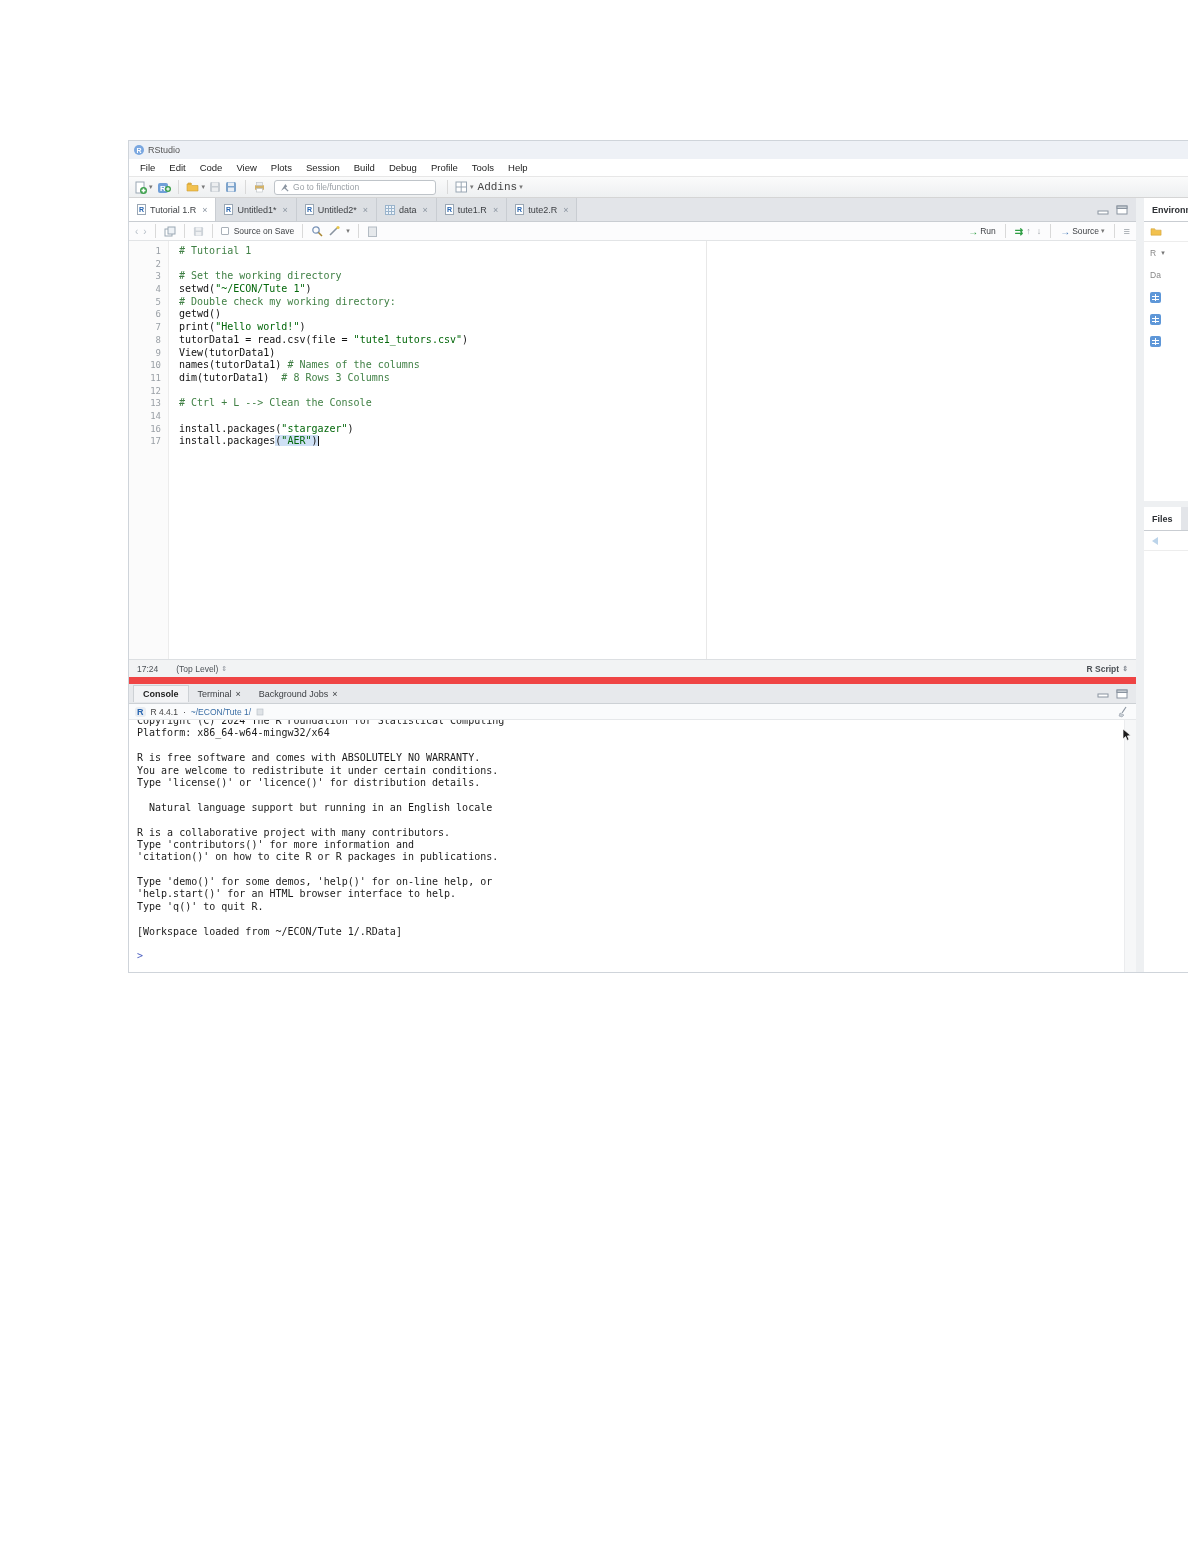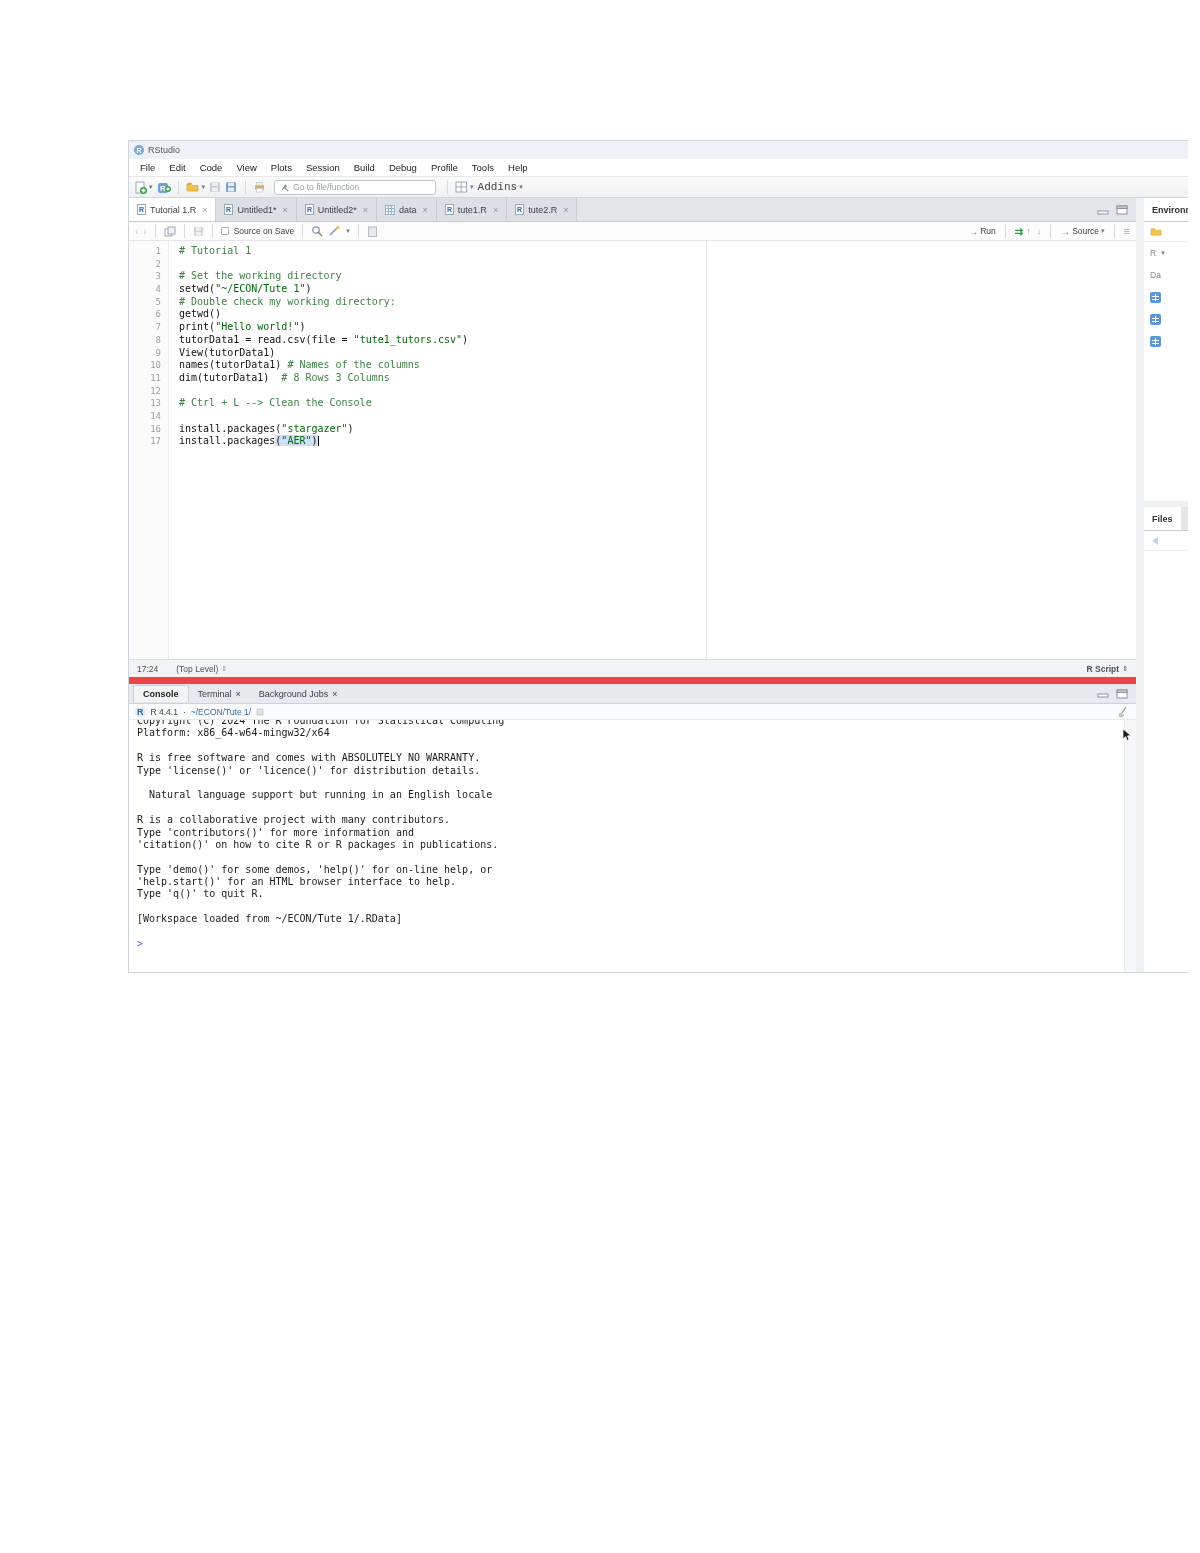--- a/index.html
+++ b/index.html
@@ -449,20 +449,21 @@
                 <path d="M3 7 L7 9 L5 11 L2 10 Z" fill="#c7cdd3" stroke="#8a94a0" stroke-width="0.5"></path>
               </svg>
           </span>
         </div>
         <div class="cbody">
           <div class="cscroll" id="console-lines">
               <div class="conline">Copyright (C) 2024 The R Foundation for Statistical Computing</div>
               <div class="conline">Platform: x86_64-w64-mingw32/x64</div>
               <div class="conline">&nbsp;</div>
               <div class="conline">R is free software and comes with ABSOLUTELY NO WARRANTY.</div>
+              <div class="conline">You are welcome to redistribute it under certain conditions.</div>
               <div class="conline">Type 'license()' or 'licence()' for distribution details.</div>
               <div class="conline">&nbsp;</div>
               <div class="conline">  Natural language support but running in an English locale</div>
               <div class="conline">&nbsp;</div>
               <div class="conline">R is a collaborative project with many contributors.</div>
               <div class="conline">Type 'contributors()' for more information and</div>
               <div class="conline">'citation()' on how to cite R or R packages in publications.</div>
               <div class="conline">&nbsp;</div>
               <div class="conline">Type 'demo()' for some demos, 'help()' for on-line help, or</div>
               <div class="conline">'help.start()' for an HTML browser interface to help.</div>

